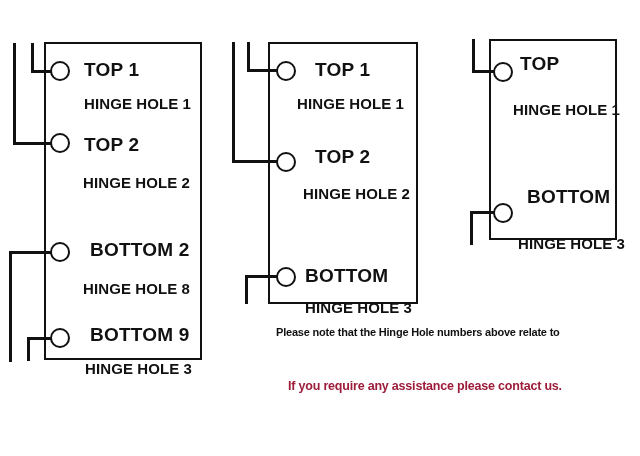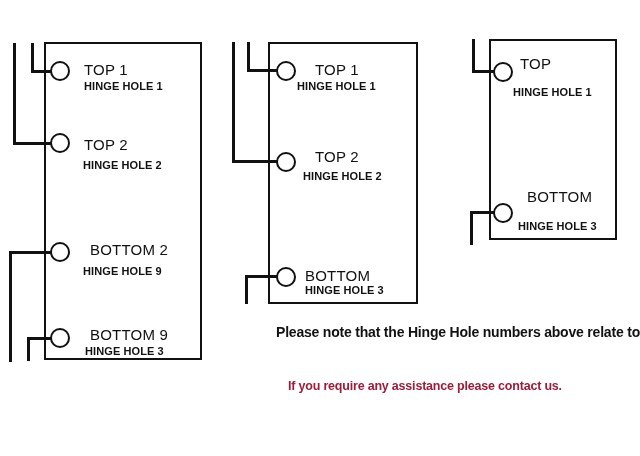--- a/index.html
+++ b/index.html
@@ -34,42 +34,43 @@
     width: 20px;
     height: 20px;
     border: 2.5px solid var(--line);
     border-radius: 50%;
     background: var(--bg);
     box-sizing: border-box;
     z-index: 3;
   }
   .lbl {
     position: absolute;
-    font-weight: normal;
-    font-size: 15px;
+    font-weight: bold;
+    font-size: 19px;
     line-height: 15px;
     color: var(--text);
     white-space: nowrap;
     letter-spacing: 0.2px;
     z-index: 4;
   }
   .sub {
     position: absolute;
     font-weight: bold;
-    font-size: 11px;
+    font-size: 15px;
     line-height: 13px;
     color: var(--text);
     white-space: nowrap;
     letter-spacing: 0.1px;
     z-index: 4;
+    margin-top: 17px;
   }
   .note {
     position: absolute;
     font-weight: bold;
-    font-size: 14px;
+    font-size: 11px;
     line-height: 15px;
     color: var(--text);
     white-space: nowrap;
     letter-spacing: -0.2px;
     z-index: 4;
     padding-left: 8px;
   }
   .note-red {
     position: absolute;
     font-weight: bold;
@@ -100,21 +101,21 @@
   <div class="hinge" style="left:50px; top:61px;"></div>
   <div class="hinge" style="left:50px; top:133px;"></div>
   <div class="hinge" style="left:50px; top:242px;"></div>
   <div class="hinge" style="left:50px; top:328px;"></div>
 
   <div class="lbl" style="left:84px; top:62px;">TOP 1</div>
   <div class="sub" style="left:84px; top:80px;">HINGE HOLE 1</div>
   <div class="lbl" style="left:84px; top:137px;">TOP 2</div>
   <div class="sub" style="left:83px; top:159px;">HINGE HOLE 2</div>
   <div class="lbl" style="left:90px; top:242px;">BOTTOM 2</div>
-  <div class="sub" style="left:83px; top:265px;">HINGE HOLE 9</div>
+  <div class="sub" style="left:83px; top:265px;">HINGE HOLE 8</div>
   <div class="lbl" style="left:90px; top:327px;">BOTTOM 9</div>
   <div class="sub" style="left:85px; top:345px;">HINGE HOLE 3</div>
 
   <div class="door" style="left:268px; top:42px; width:150px; height:262px;"></div>
 
   <div class="vline" style="left:247px; top:42px; width:3px; height:30px;"></div>
   <div class="hline" style="left:247px; top:69px; width:32px; height:3px;"></div>
   <div class="vline" style="left:232px; top:42px; width:3px; height:121px;"></div>
   <div class="hline" style="left:232px; top:160px; width:47px; height:3px;"></div>
   <div class="hline" style="left:245px; top:275px; width:34px; height:3px;"></div>

